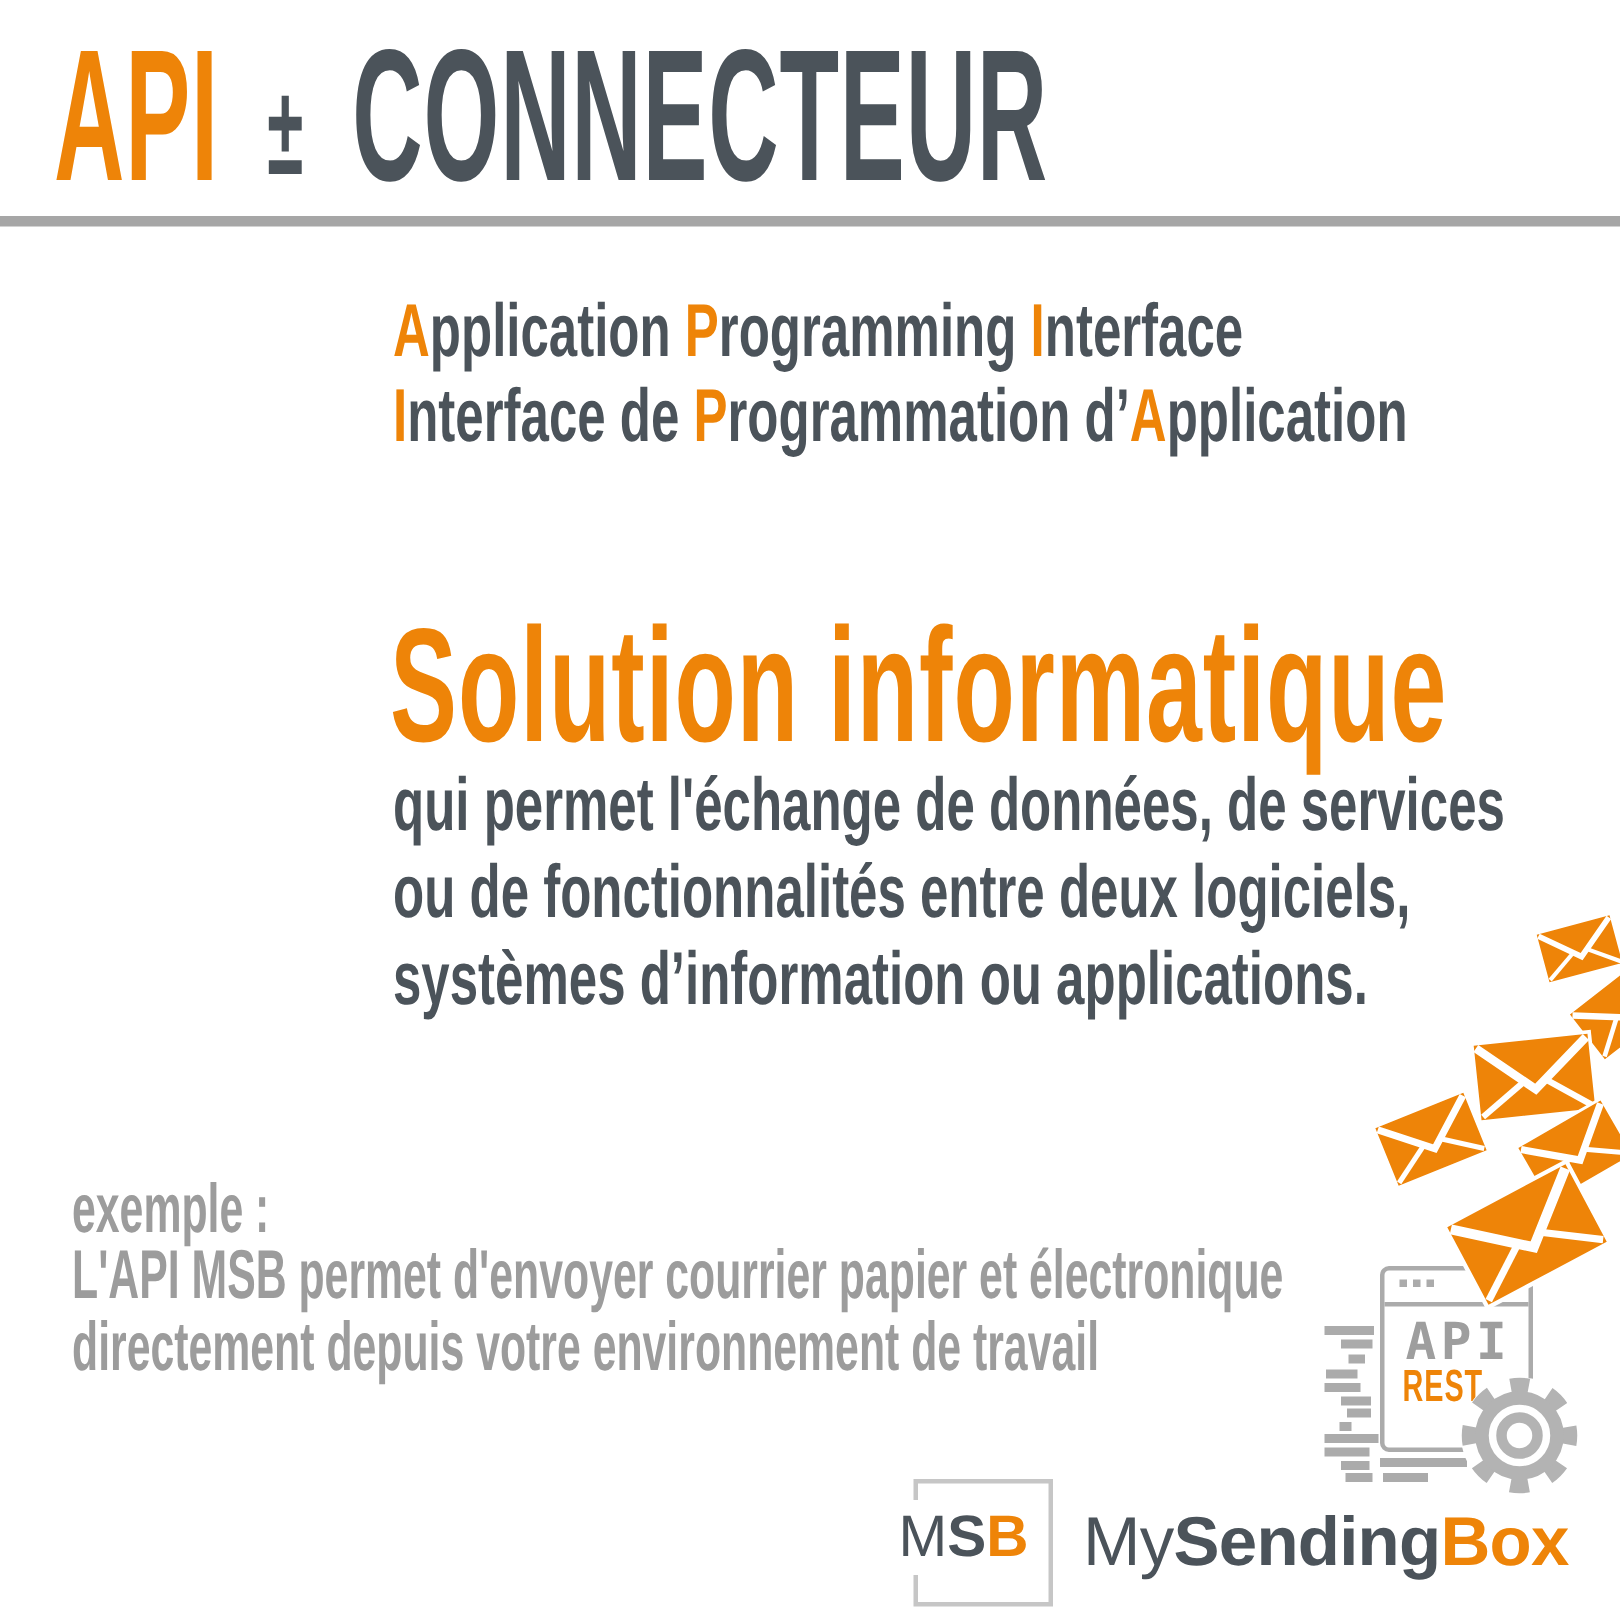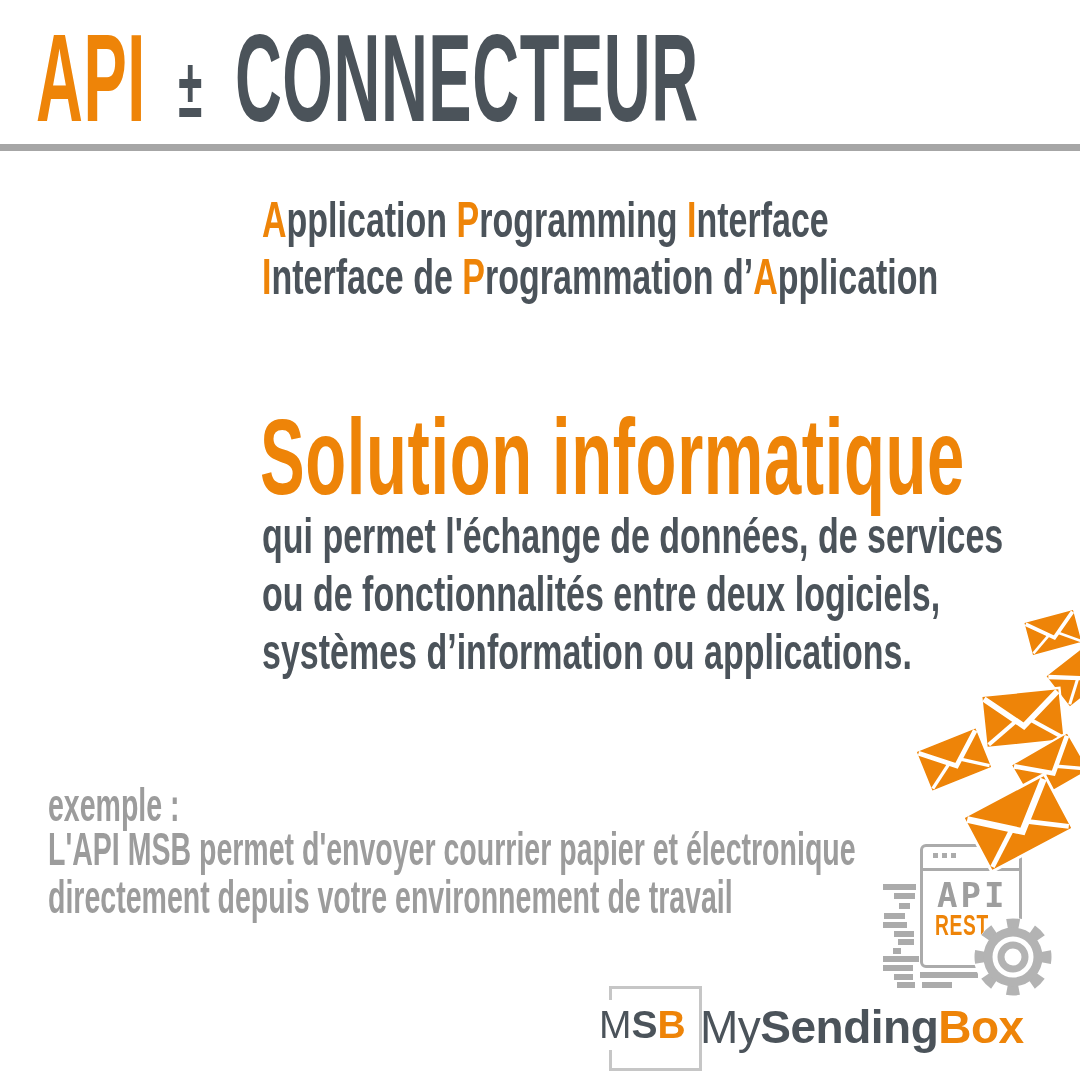--- a/index.html
+++ b/index.html
@@ -79,21 +79,21 @@
     border:3px solid #C6C6C6;background:#fff;
   }
   .msb-text{
     position:absolute;left:595px;top:1000px;font-size:39px;line-height:50px;
     background:#fff;padding:0 4px;white-space:nowrap;
   }
   .msb-text .m{color:#4B535A;font-weight:normal;}
   .msb-text .s{color:#4B535A;font-weight:bold;}
   .msb-text .b{color:#EE8408;font-weight:bold;}
   .wordmark{
-    position:absolute;left:700px;top:1002px;font-size:46px;line-height:50px;
+    position:absolute;left:722px;top:1002px;font-size:46px;line-height:50px;
     letter-spacing:-0.5px;white-space:nowrap;
   }
   .wordmark .my{color:#4B535A;font-weight:normal;}
   .wordmark .sending{color:#4B535A;font-weight:bold;}
   .wordmark .box{color:#EE8408;font-weight:bold;}
 </style>
 </head>
 <body>
 
 <div id="canvas">

